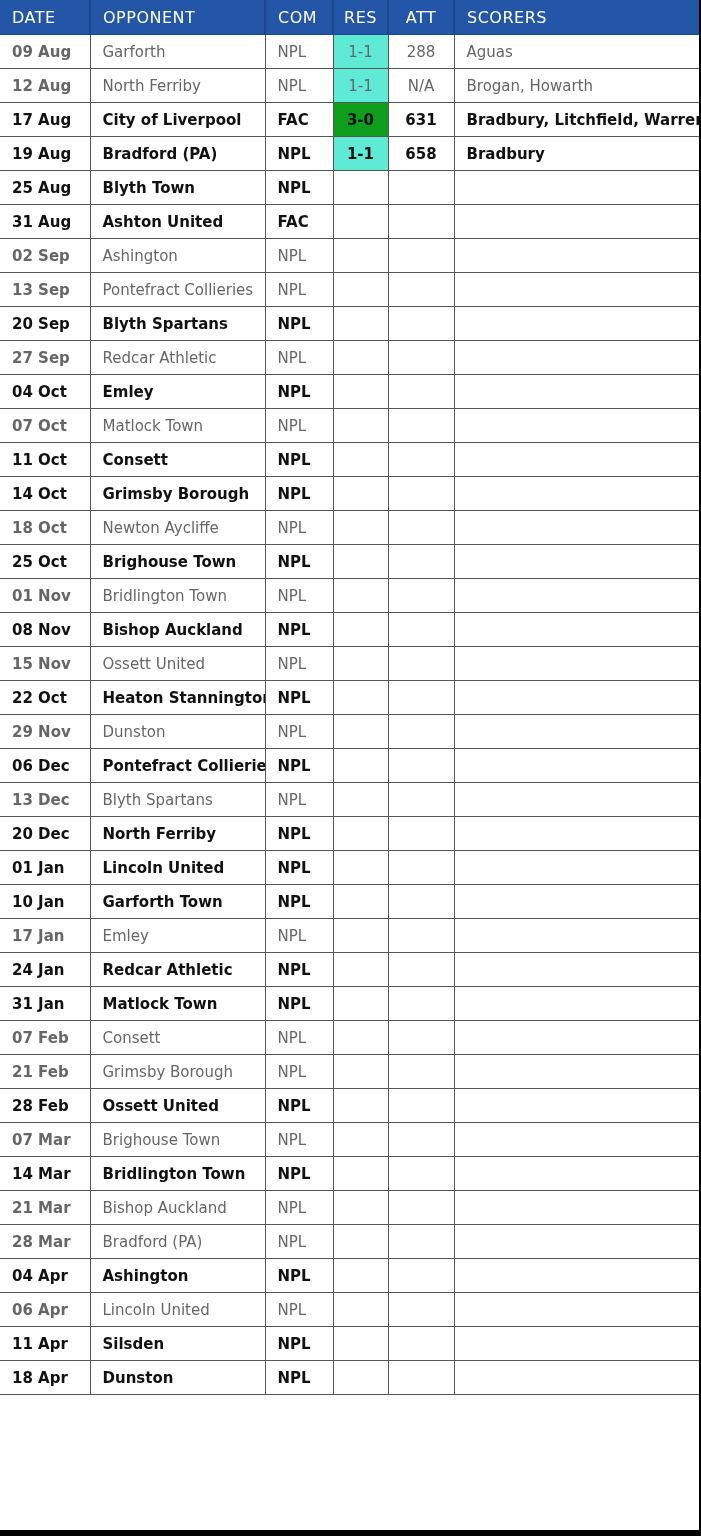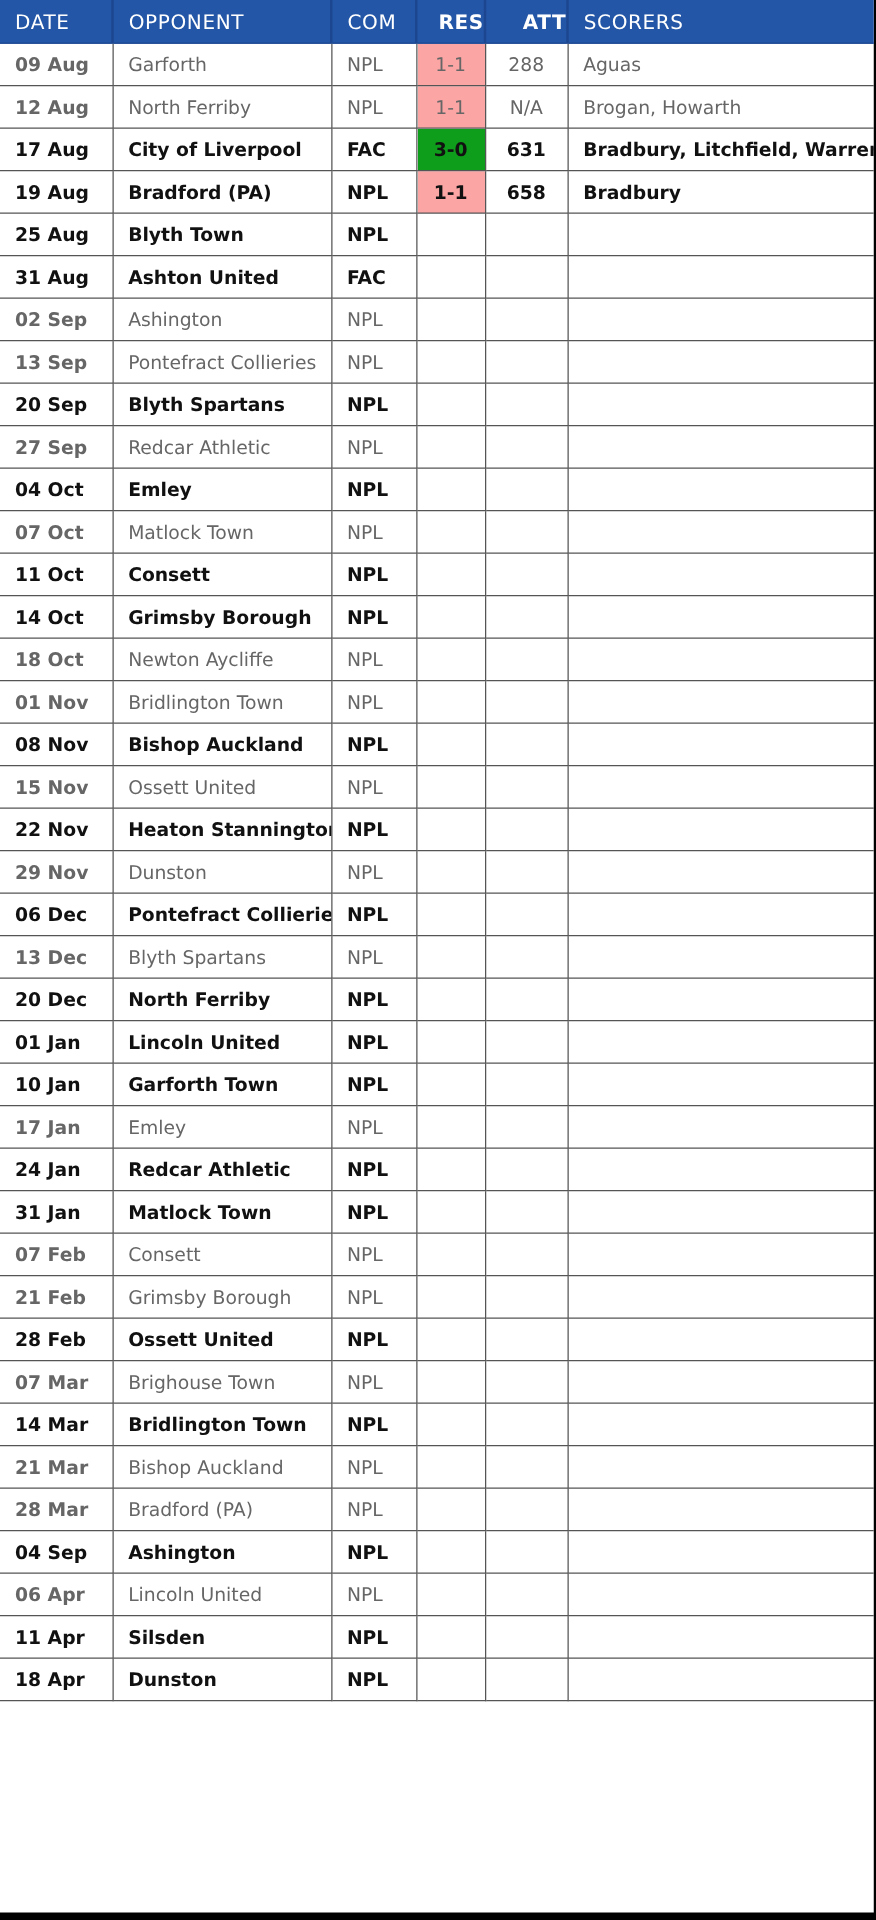--- a/index.html
+++ b/index.html
@@ -10,32 +10,32 @@
     col.c-opp { width: 175px; }
     col.c-com { width: 68px; }
     col.c-res { width: 55px; }
     col.c-att { width: 66px; }
     col.c-sco { width: 245px; }
     thead th {
       height: 34px; background: #2356a6; color: #fff; font-weight: normal;
       font-size: 16px; text-align: left; padding: 0 16px 0 12px; letter-spacing: 0.5px;
       border-right: 2px solid #1c4690; border-bottom: 1px solid #1c4690;
     }
-    thead th.center { text-align: right; padding: 0; font-weight: bold; }
+    thead th.center { text-align: center; padding: 0; }
     thead th:last-child { border-right: none; }
     tbody td {
       height: 33px; border: 1px solid #555; border-top: 1px solid #777;
       font-size: 15px; color: #666; padding: 0 0 0 12px; white-space: nowrap; overflow: hidden;
     }
     tbody td.center { text-align: center; padding: 0; }
     tbody tr.bold td { color: #111; font-weight: bold; }
     tbody td:first-child { border-left: none; font-weight: bold; }
     tbody td:last-child { border-right: none; }
     td.res-win { background: #0f9d1c; }
-    td.res-draw { background: #fca5a5; }
+    td.res-draw { background: #5eead4; }
   </style>
 </head>
 <body>
 
 <div class="wrap">
   <table>
     <colgroup>
       <col class="c-date">
         <col class="c-opp">
         <col class="c-com">
@@ -167,20 +167,28 @@
           <td></td>
         </tr>
         <tr>
           <td>18 Oct</td>
           <td>Newton Aycliffe</td>
           <td>NPL</td>
           <td class="center"></td>
           <td class="center"></td>
           <td></td>
         </tr>
+        <tr class="bold">
+          <td>25 Oct</td>
+          <td>Brighouse Town</td>
+          <td>NPL</td>
+          <td class="center"></td>
+          <td class="center"></td>
+          <td></td>
+        </tr>
         <tr>
           <td>01 Nov</td>
           <td>Bridlington Town</td>
           <td>NPL</td>
           <td class="center"></td>
           <td class="center"></td>
           <td></td>
         </tr>
         <tr class="bold">
           <td>08 Nov</td>
@@ -192,21 +200,21 @@
         </tr>
         <tr>
           <td>15 Nov</td>
           <td>Ossett United</td>
           <td>NPL</td>
           <td class="center"></td>
           <td class="center"></td>
           <td></td>
         </tr>
         <tr class="bold">
-          <td>22 Nov</td>
+          <td>22 Oct</td>
           <td>Heaton Stannington</td>
           <td>NPL</td>
           <td class="center"></td>
           <td class="center"></td>
           <td></td>
         </tr>
         <tr>
           <td>29 Nov</td>
           <td>Dunston</td>
           <td>NPL</td>
@@ -328,21 +336,21 @@
         </tr>
         <tr>
           <td>28 Mar</td>
           <td>Bradford (PA)</td>
           <td>NPL</td>
           <td class="center"></td>
           <td class="center"></td>
           <td></td>
         </tr>
         <tr class="bold">
-          <td>04 Sep</td>
+          <td>04 Apr</td>
           <td>Ashington</td>
           <td>NPL</td>
           <td class="center"></td>
           <td class="center"></td>
           <td></td>
         </tr>
         <tr>
           <td>06 Apr</td>
           <td>Lincoln United</td>
           <td>NPL</td>

